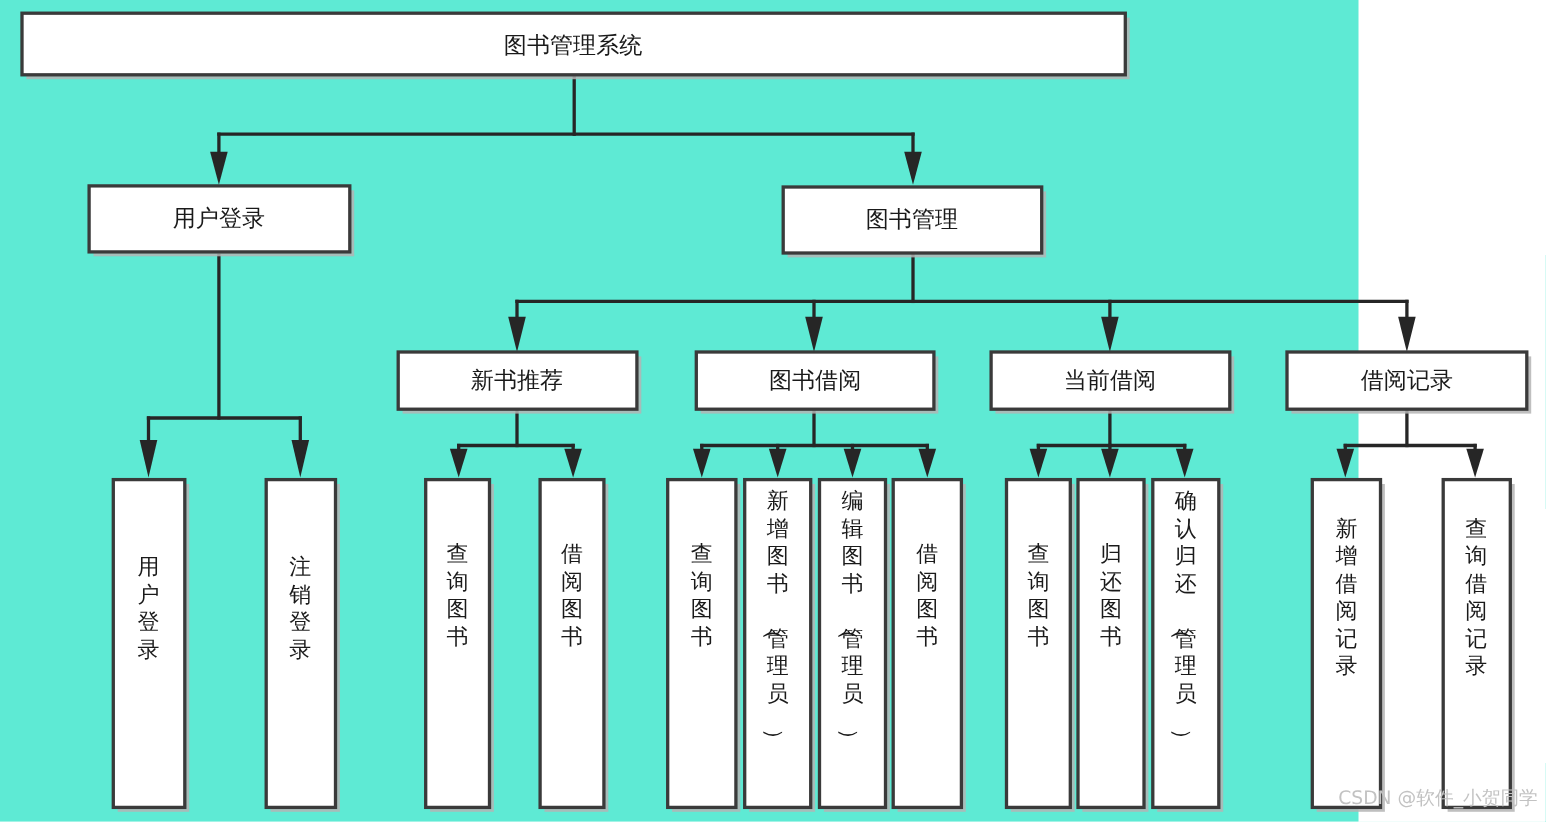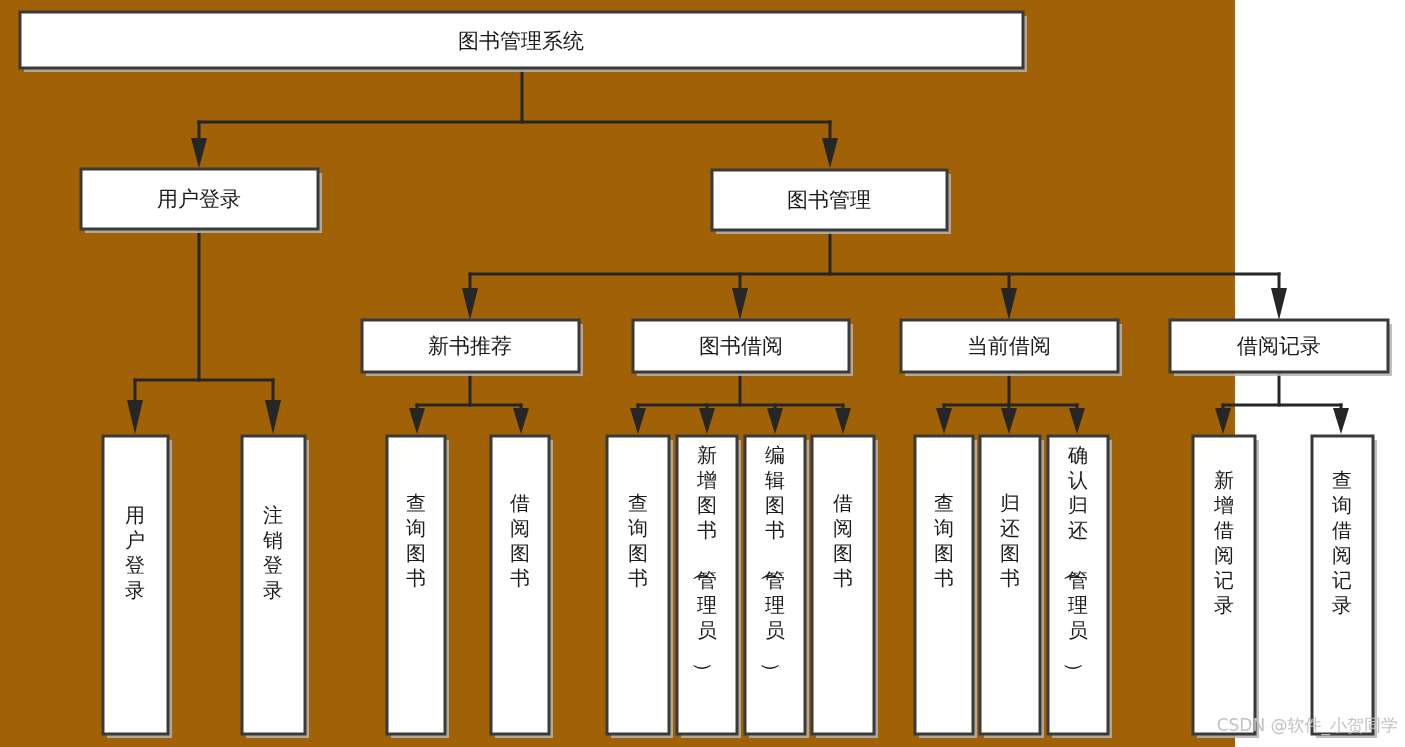--- a/index.html
+++ b/index.html
@@ -11,21 +11,21 @@
   body {
     font-family: "DejaVu Sans", "Liberation Sans", sans-serif;
     width: 1405px;
     height: 747px;
     overflow: hidden;
   }
   #diagram-root {
     position: relative;
     width: 1235px;
     height: 747px;
-    background: #a16207;
+    background: #5eead4;
   }
   svg.chart-canvas {
     display: block;
     width: 1405px;
     height: 747px;
   }
   .node-box {
     fill: #ffffff;
     stroke: #3a3a3a;
     stroke-width: 3;

